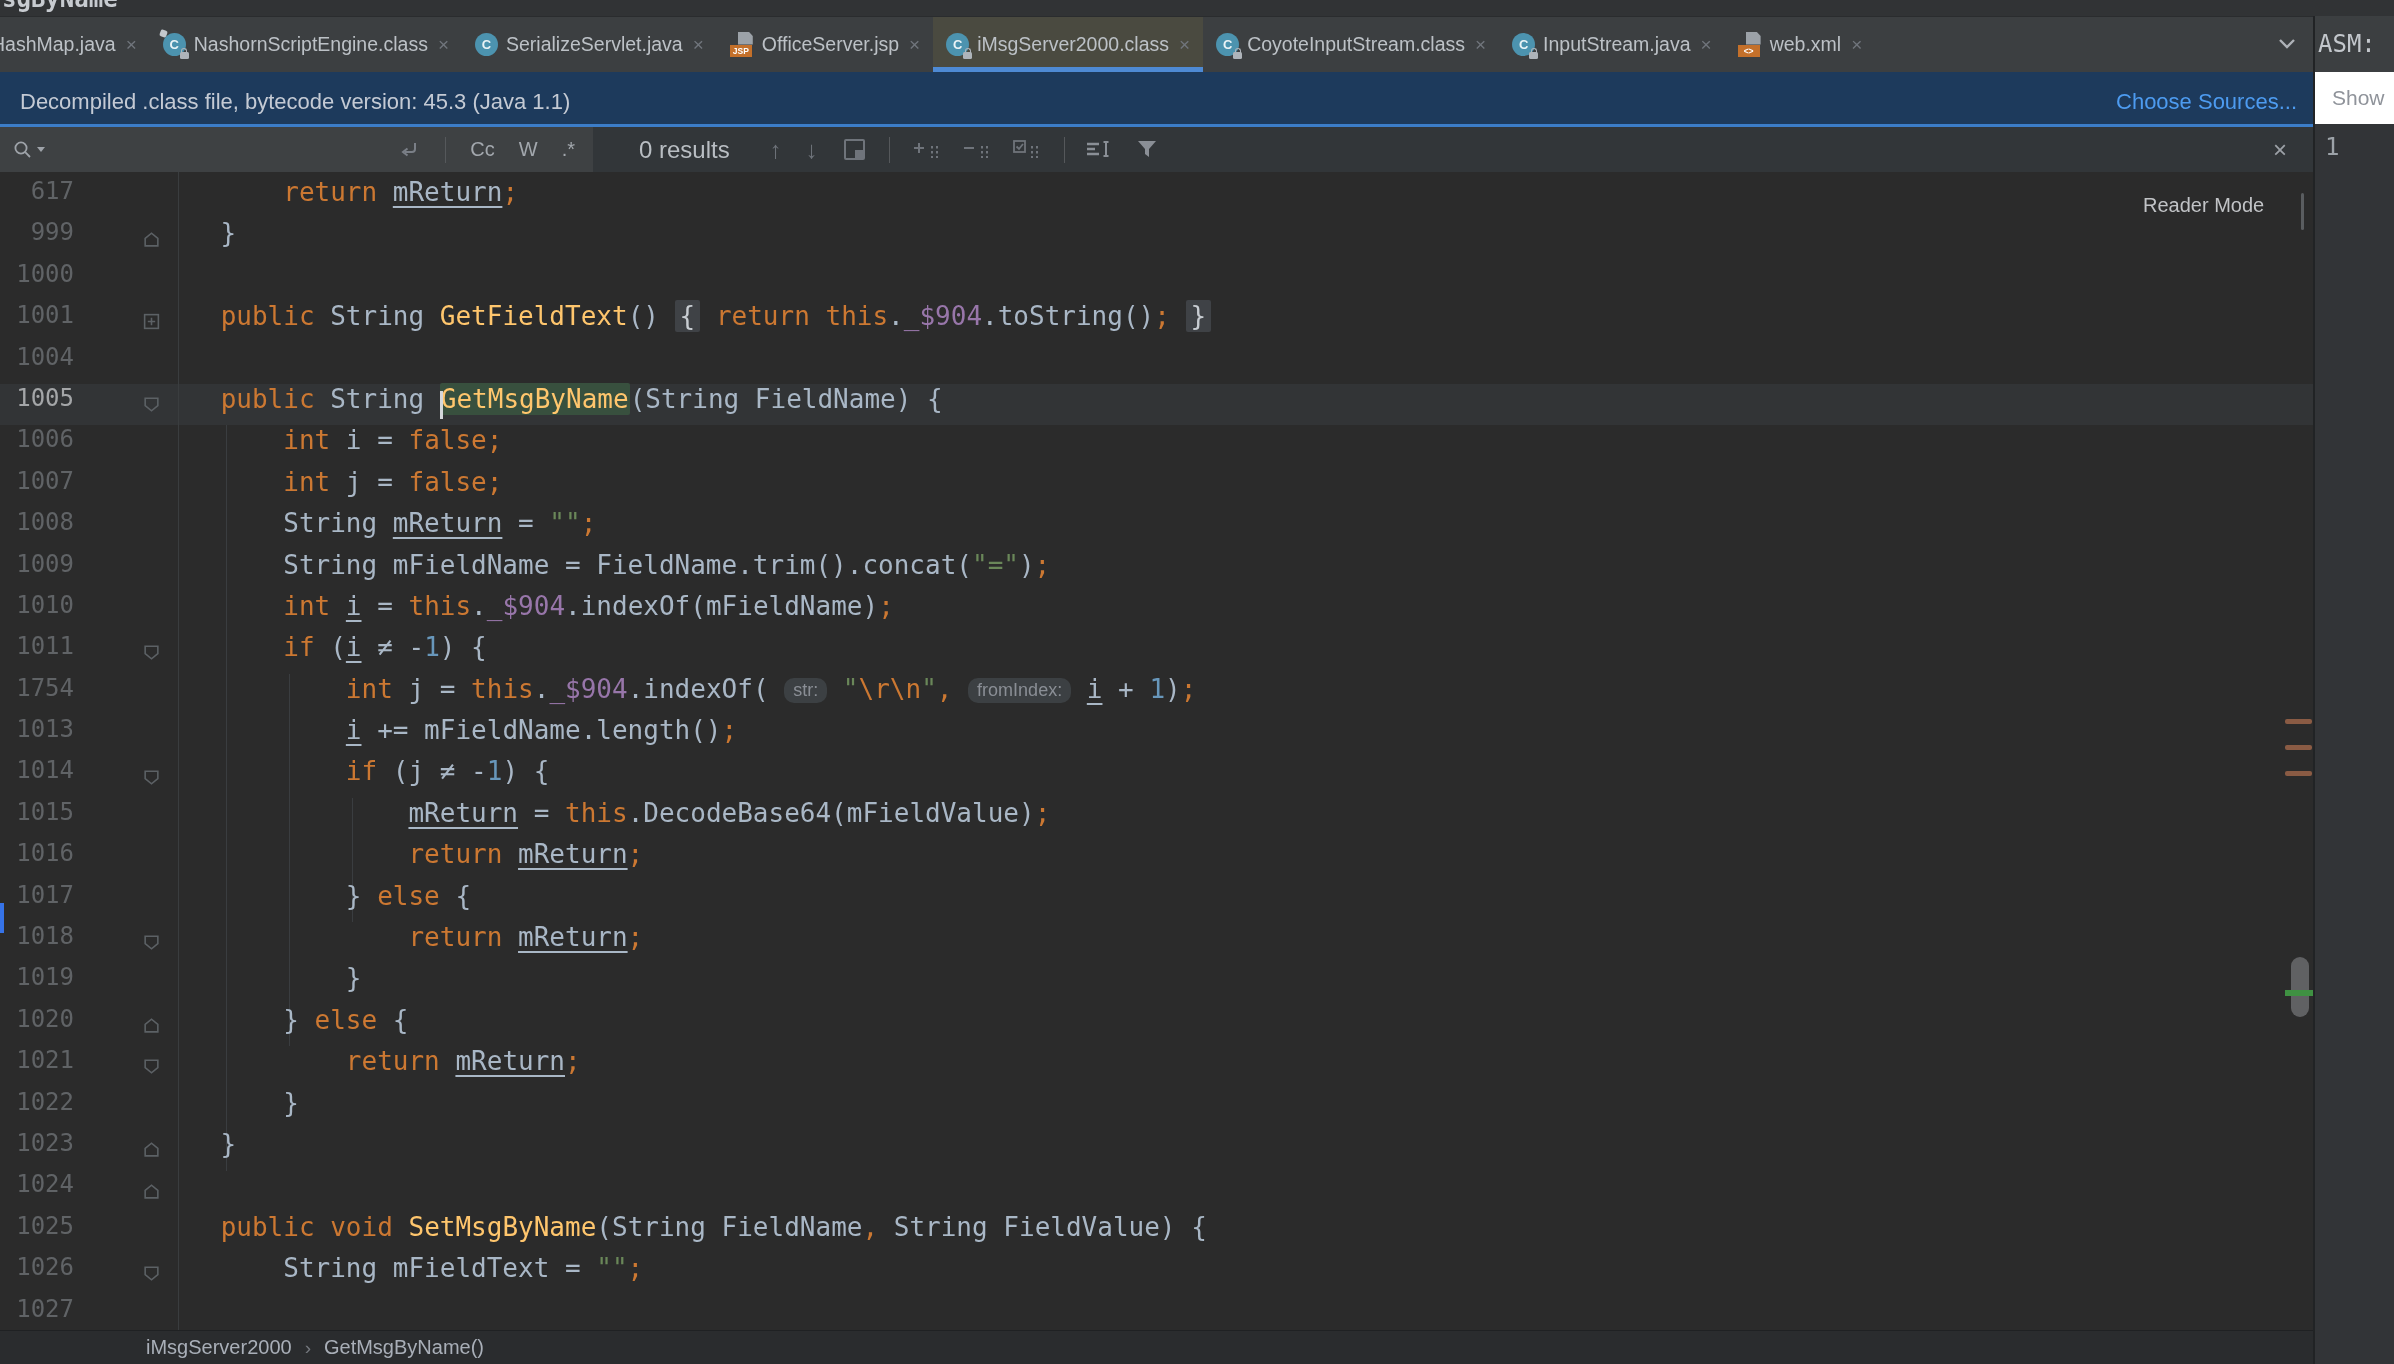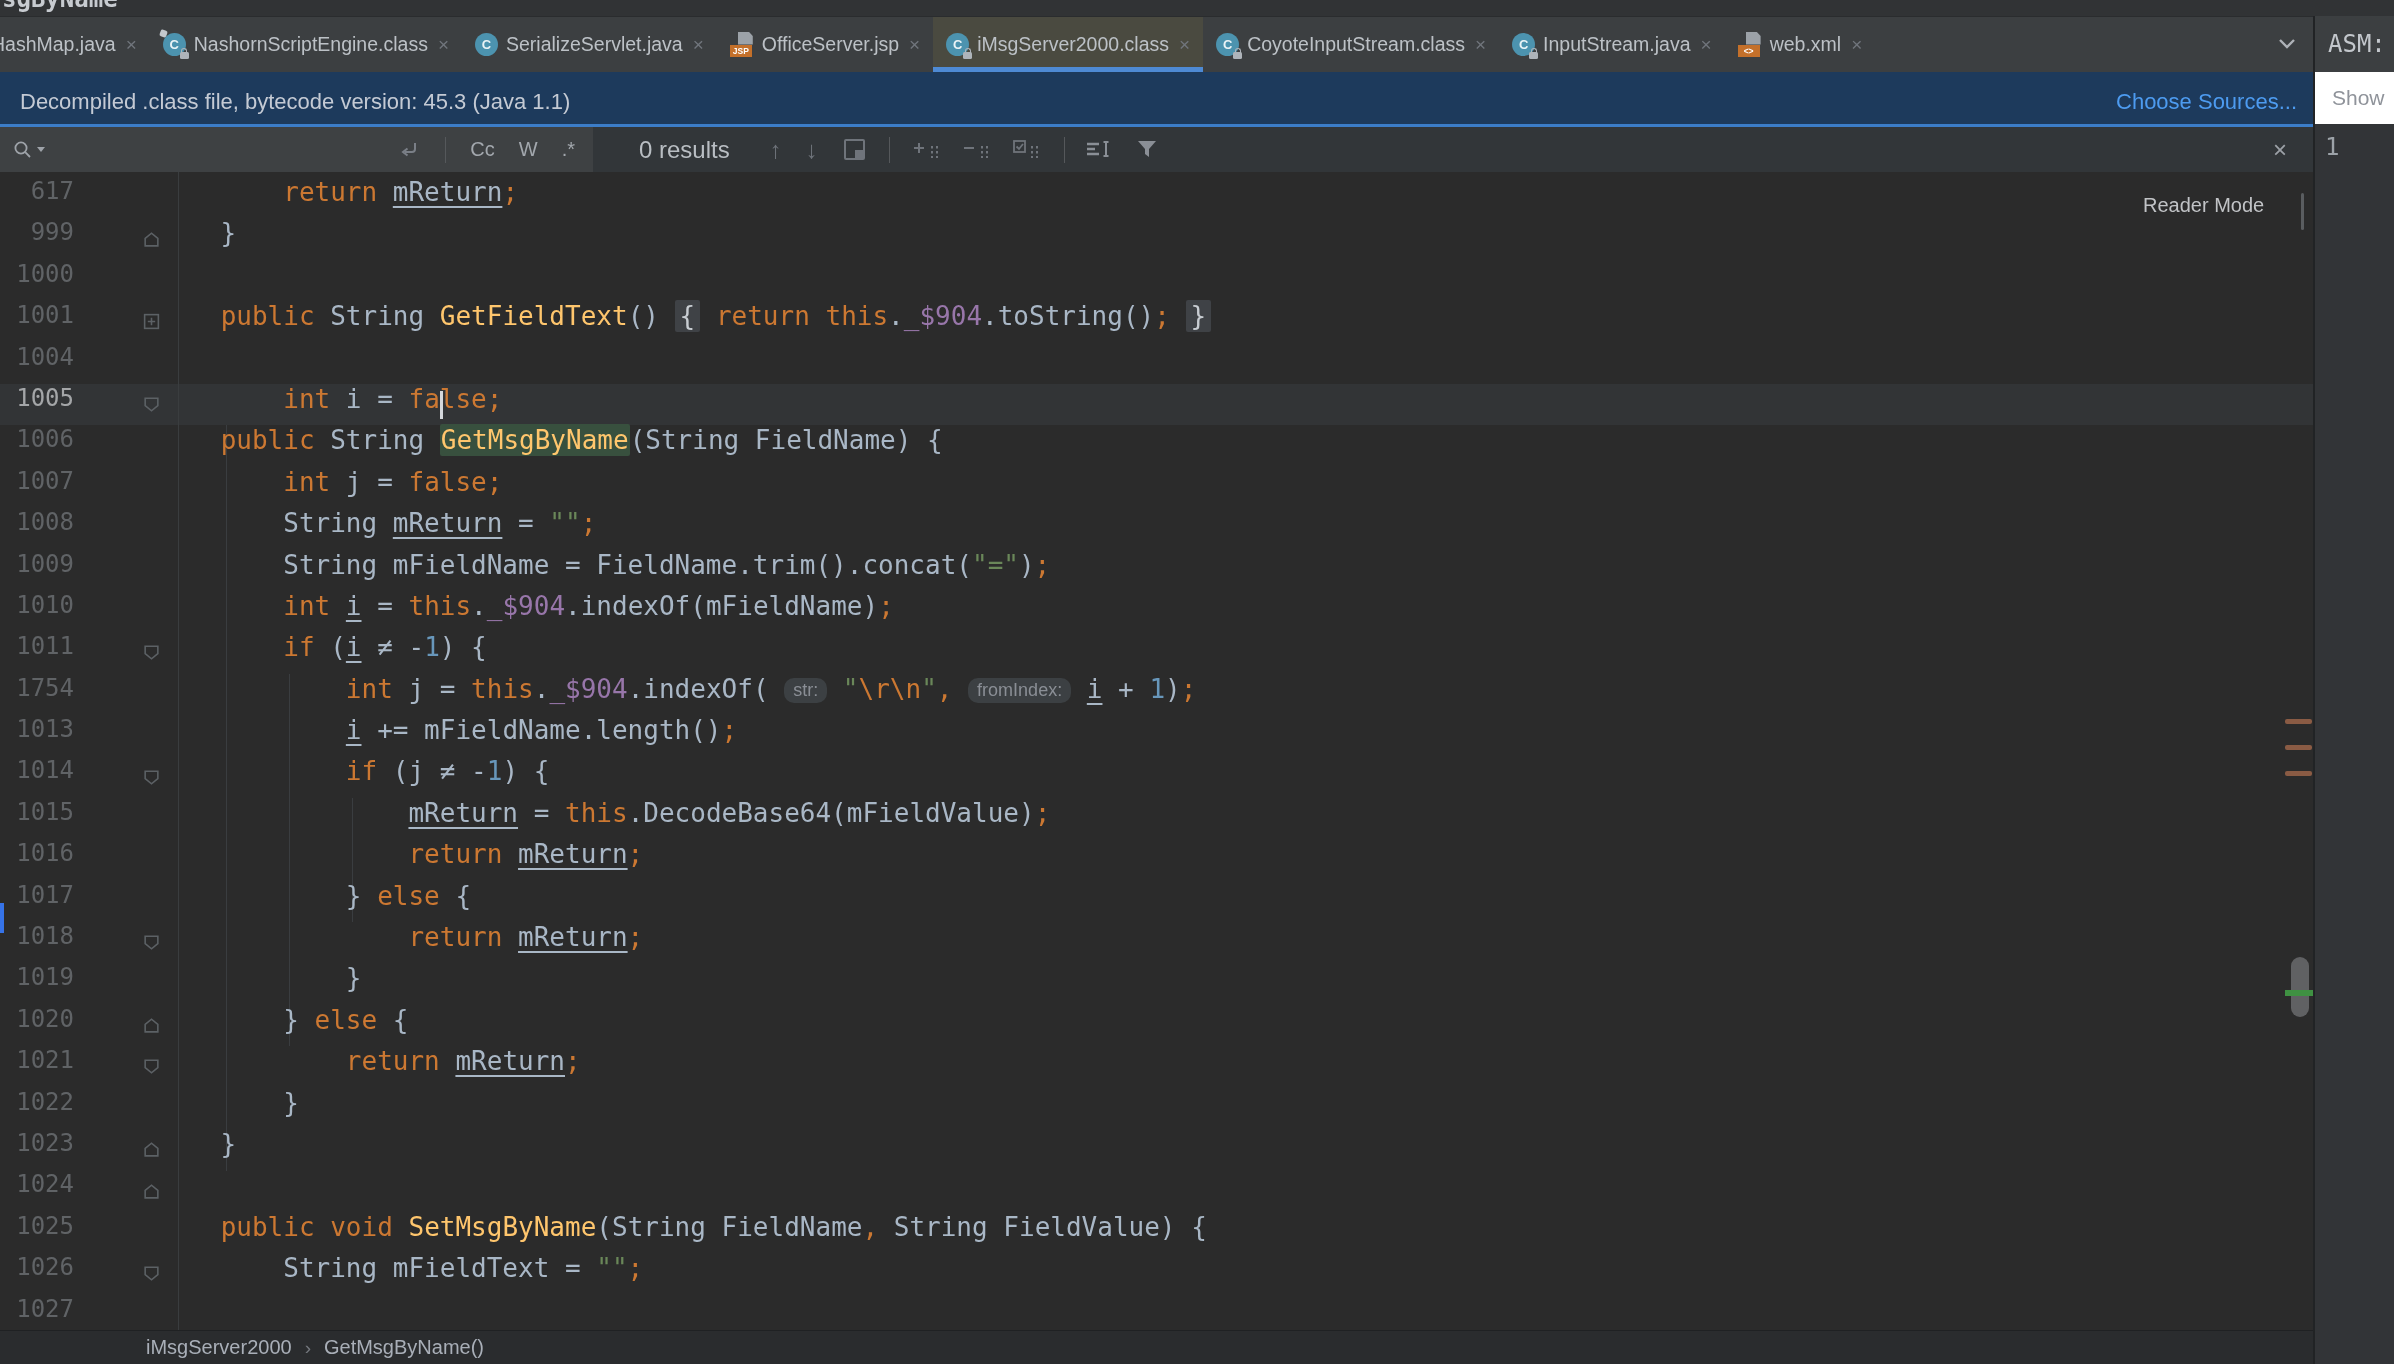--- a/index.html
+++ b/index.html
@@ -82,21 +82,21 @@
   .reader{position:absolute;left:2143px;top:22px;width:142px;font-size:20px;color:#C1C3C6;}
   .thumb-top{position:absolute;left:2301px;top:21px;width:3px;height:37px;background:#5A5D60;border-radius:2px;}
   .stripe{position:absolute;left:2285px;width:27px;height:5px;background:#8A5B44;border-radius:2px;}
   .sthumb{position:absolute;left:2291px;top:785px;width:18px;height:60px;background:rgba(140,142,145,.55);border-radius:9px;}
   .sgreen{position:absolute;left:2285px;top:818px;width:28px;height:6px;background:#3F9142;}
   .blue-artifact{position:absolute;left:0;top:731px;width:4px;height:30px;background:#3673E8;}
 
   
   .rpanel{position:absolute;left:2313px;top:16px;width:81px;height:1348px;border-left:2px solid #212325;box-sizing:border-box;}
   .rp-tabs{height:56px;background:#3C3F41;display:flex;align-items:center;overflow:hidden;}
-  .rp-tabs span{font:24px "DejaVu Sans Mono",monospace;color:#C3C7CC;padding-left:13px;white-space:nowrap;}
+  .rp-tabs span{font:24px "DejaVu Sans Mono",monospace;color:#C3C7CC;padding-left:3px;white-space:nowrap;}
   .rp-banner{height:52px;background:#ffffff;display:flex;align-items:center;overflow:hidden;}
   .rp-banner span{font-size:21px;color:#8F939A;padding-left:17px;white-space:nowrap;}
   .rp-body{height:1240px;background:#323437;}
   .rp-body span{display:block;font:24px "DejaVu Sans Mono",monospace;color:#9CA2A8;padding:9px 0 0 10px;}
 
   
   .crumbs{position:absolute;left:0;top:1330px;width:2313px;height:34px;background:#2A2C2E;
           border-top:1px solid #1F2123;box-sizing:border-box;display:flex;align-items:center;
           padding-left:146px;gap:13px;font-size:20px;}
   .crumbs .c{color:#A9AFB8;}
@@ -340,22 +340,22 @@
           </svg>
         </div>
         <div></div>
       </div>
     <div class="code" id="code">
         <div class="row"><span class="tk-p">        </span><span class="tk-k">return</span><span class="tk-p"> </span><span class="tk-u">mReturn</span><span class="tk-o">;</span></div>
         <div class="row"><span class="tk-p">    }</span></div>
         <div class="row"></div>
         <div class="row"><span class="tk-p">    </span><span class="tk-k">public</span><span class="tk-p"> String </span><span class="tk-m">GetFieldText</span><span class="tk-p">() </span><span class="tk-bx">{</span><span class="tk-p"> </span><span class="tk-k">return</span><span class="tk-p"> </span><span class="tk-k">this</span><span class="tk-p">.</span><span class="tk-f">_$904</span><span class="tk-p">.toString()</span><span class="tk-o">;</span><span class="tk-p"> </span><span class="tk-bx">}</span></div>
         <div class="row"></div>
+        <div class="row"><span class="tk-p">    </span><span class="tk-k">public</span><span class="tk-p"> String </span><span class="tk-hl">GetMsgByName</span><span class="tk-p">(String FieldName) {</span></div>
         <div class="row"><span class="tk-p">        </span><span class="tk-k">int</span><span class="tk-p"> i = </span><span class="tk-k">false</span><span class="tk-o">;</span></div>
-        <div class="row"><span class="tk-p">    </span><span class="tk-k">public</span><span class="tk-p"> String </span><span class="tk-hl">GetMsgByName</span><span class="tk-p">(String FieldName) {</span></div>
         <div class="row"><span class="tk-p">        </span><span class="tk-k">int</span><span class="tk-p"> j = </span><span class="tk-k">false</span><span class="tk-o">;</span></div>
         <div class="row"><span class="tk-p">        String </span><span class="tk-u">mReturn</span><span class="tk-p"> = </span><span class="tk-s">""</span><span class="tk-o">;</span></div>
         <div class="row"><span class="tk-p">        String mFieldName = FieldName.trim().concat(</span><span class="tk-s">"="</span><span class="tk-p">)</span><span class="tk-o">;</span></div>
         <div class="row"><span class="tk-p">        </span><span class="tk-k">int</span><span class="tk-p"> </span><span class="tk-u">i</span><span class="tk-p"> = </span><span class="tk-k">this</span><span class="tk-p">.</span><span class="tk-f">_$904</span><span class="tk-p">.indexOf(mFieldName)</span><span class="tk-o">;</span></div>
         <div class="row"><span class="tk-p">        </span><span class="tk-k">if</span><span class="tk-p"> (</span><span class="tk-u">i</span><span class="tk-p"> ≠ -</span><span class="tk-n">1</span><span class="tk-p">) {</span></div>
         <div class="row"><span class="tk-p">            </span><span class="tk-k">int</span><span class="tk-p"> j = </span><span class="tk-k">this</span><span class="tk-p">.</span><span class="tk-f">_$904</span><span class="tk-p">.indexOf( </span><span class="tk-h">str:</span><span class="tk-p"> </span><span class="tk-s">"</span><span class="tk-e">\r\n</span><span class="tk-s">"</span><span class="tk-o">,</span><span class="tk-p"> </span><span class="tk-h">fromIndex:</span><span class="tk-p"> </span><span class="tk-u">i</span><span class="tk-p"> + </span><span class="tk-n">1</span><span class="tk-p">)</span><span class="tk-o">;</span></div>
         <div class="row"><span class="tk-p">            </span><span class="tk-u">i</span><span class="tk-p"> += mFieldName.length()</span><span class="tk-o">;</span></div>
         <div class="row"><span class="tk-p">            </span><span class="tk-k">if</span><span class="tk-p"> (j ≠ -</span><span class="tk-n">1</span><span class="tk-p">) {</span></div>
         <div class="row"><span class="tk-p">                </span><span class="tk-u">mReturn</span><span class="tk-p"> = </span><span class="tk-k">this</span><span class="tk-p">.DecodeBase64(mFieldValue)</span><span class="tk-o">;</span></div>
         <div class="row"><span class="tk-p">                </span><span class="tk-k">return</span><span class="tk-p"> </span><span class="tk-u">mReturn</span><span class="tk-o">;</span></div>

